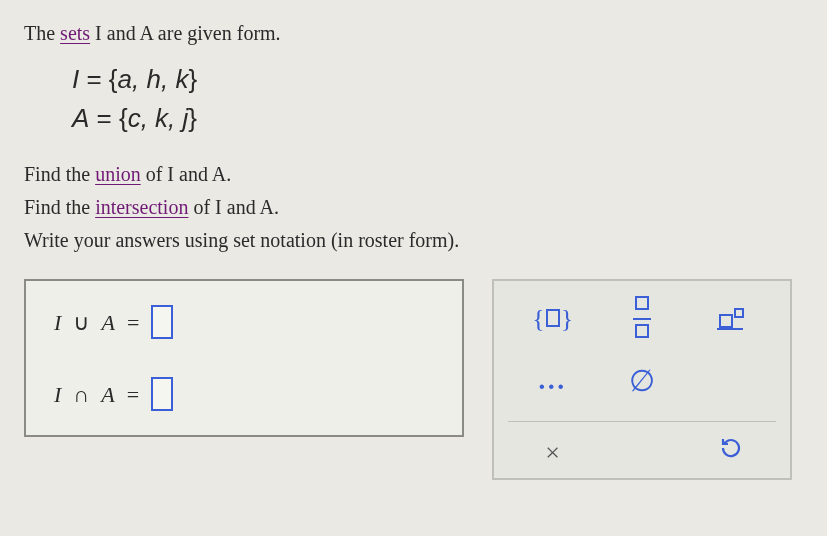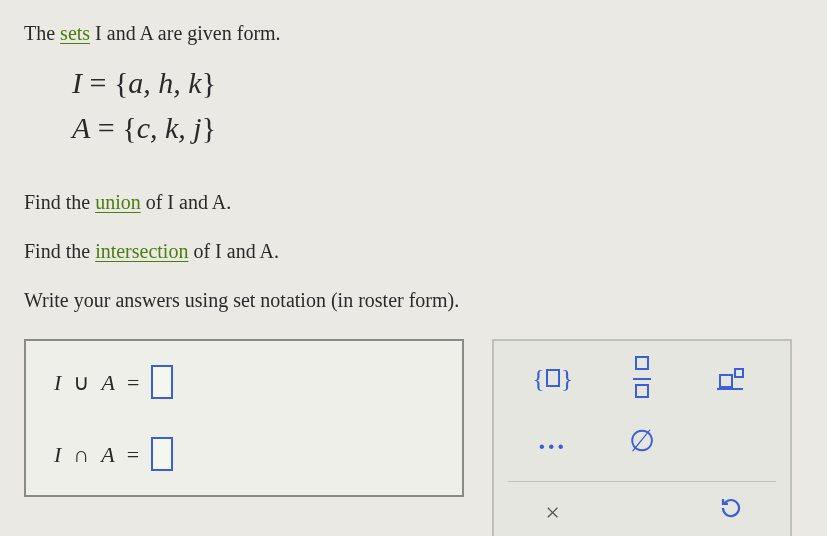--- a/index.html
+++ b/index.html
@@ -10,30 +10,30 @@
       background: #eae9e4;
       color: #2a2a2a;
       padding: 18px 24px;
       font-size: 20px;
       line-height: 1.5;
     }
     .underline {
       text-decoration: underline;
       text-decoration-thickness: 1px;
       text-underline-offset: 3px;
-      color: #4d7c0f;
+      color: #701a75;
     }
     .math-block {
       padding: 12px 0 18px 48px;
-      font-family: Liberation Serif, serif;
-      font-size: 30px;
+      font-family: Liberation Sans, sans-serif;
+      font-size: 26px;
       font-style: italic;
     }
     .math-block .brace { font-style: normal; }
-    .instr { margin-top: 19px; font-family: Liberation Serif, serif; }
+    .instr { margin-top: 3px; font-family: Liberation Serif, serif; }
     .lower {
       display: flex;
       gap: 28px;
       margin-top: 24px;
       align-items: flex-start;
     }
     .answer-box {
       border: 2px solid #8a8a86;
       background: #efefe9;
       width: 440px;

